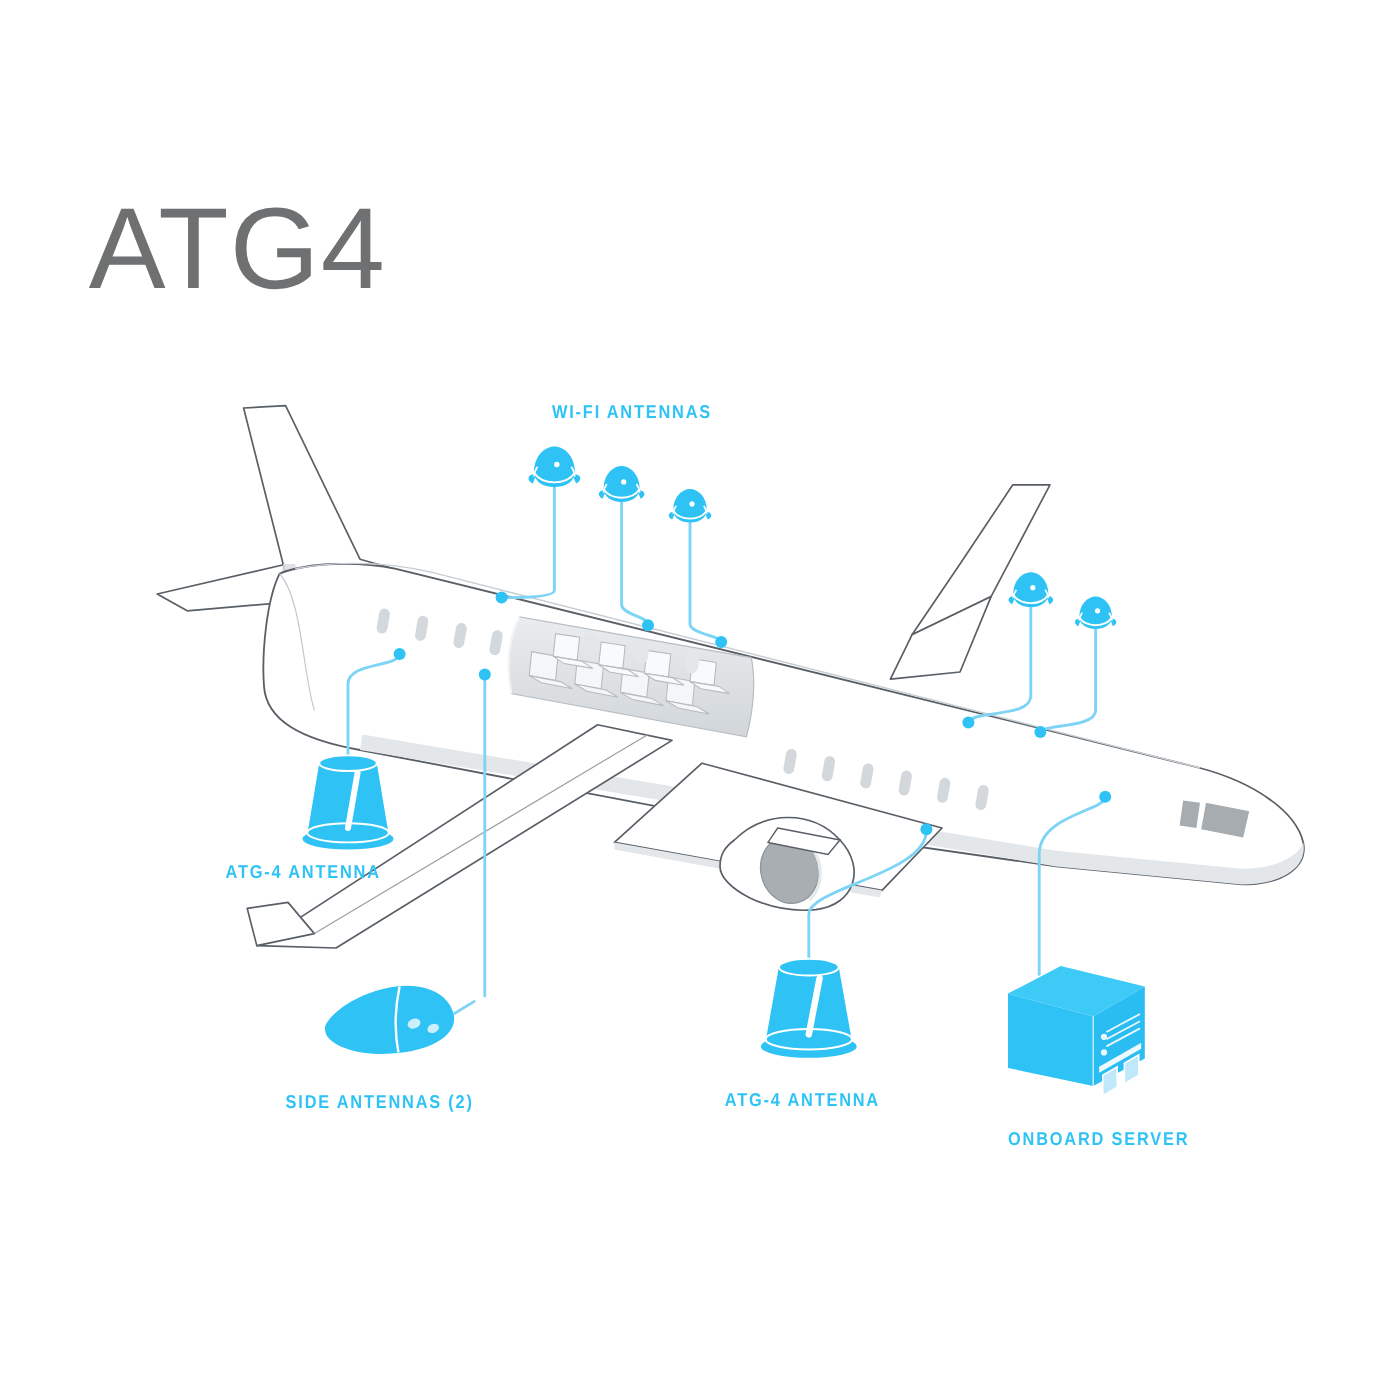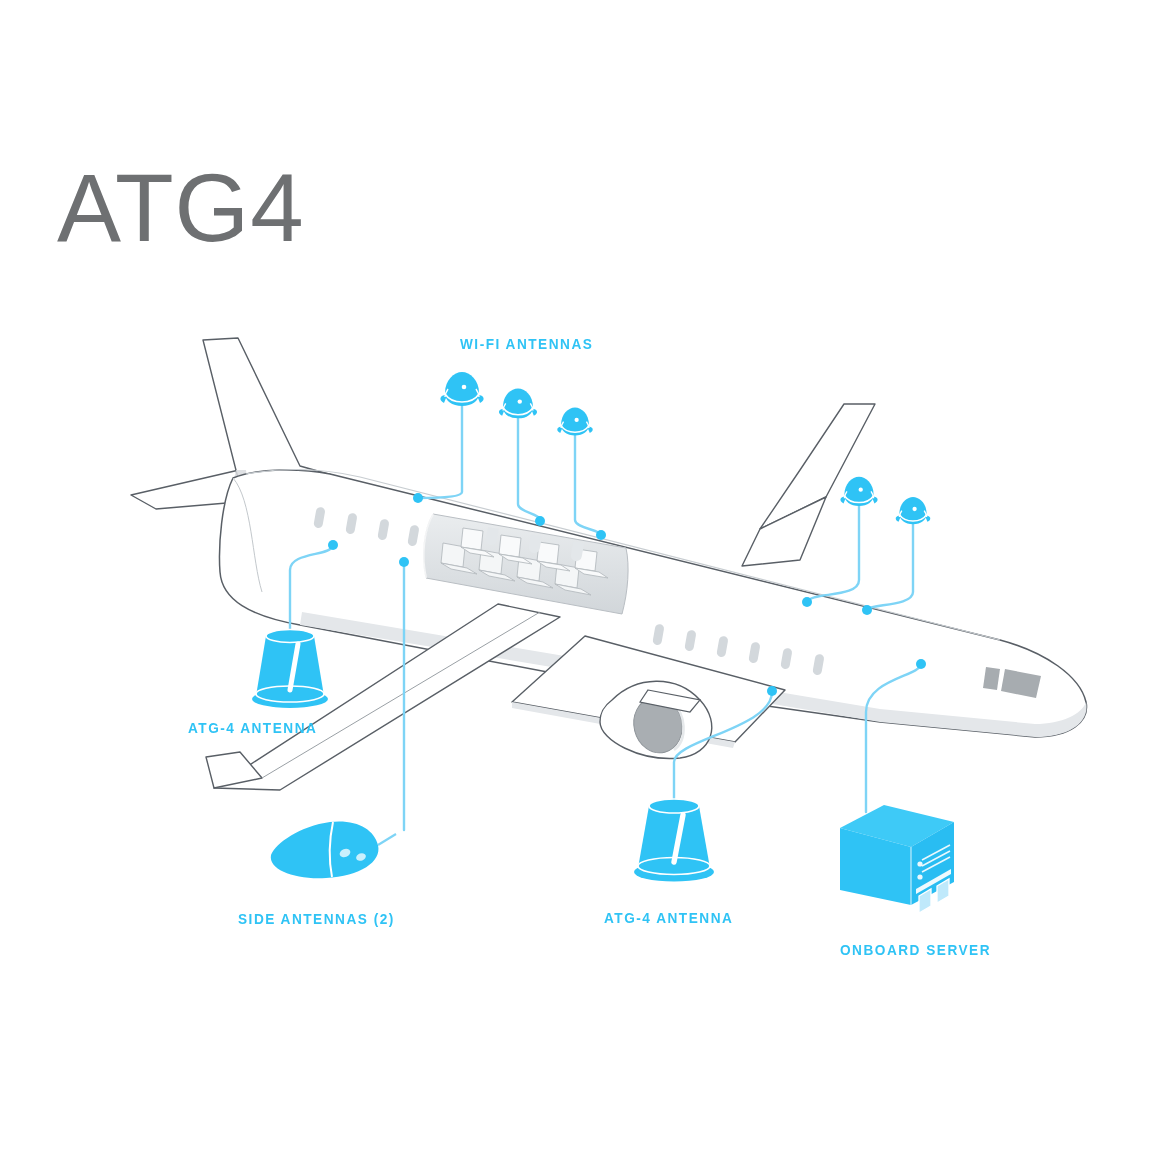--- a/index.html
+++ b/index.html
@@ -24,21 +24,21 @@
   #diagram {
     position: absolute;
     left: 0;
     top: 0;
     width: 1152px;
     height: 1152px;
     display: block;
   }
   .page-title {
     position: absolute;
-    left: 57px;
+    left: 74px;
     top: 160px;
     font-family: "Liberation Sans", sans-serif;
     font-size: 96px;
     font-weight: 300;
     letter-spacing: 1px;
     color: #6e7072;
     line-height: 1;
     user-select: none;
   }
   .callout-label {

